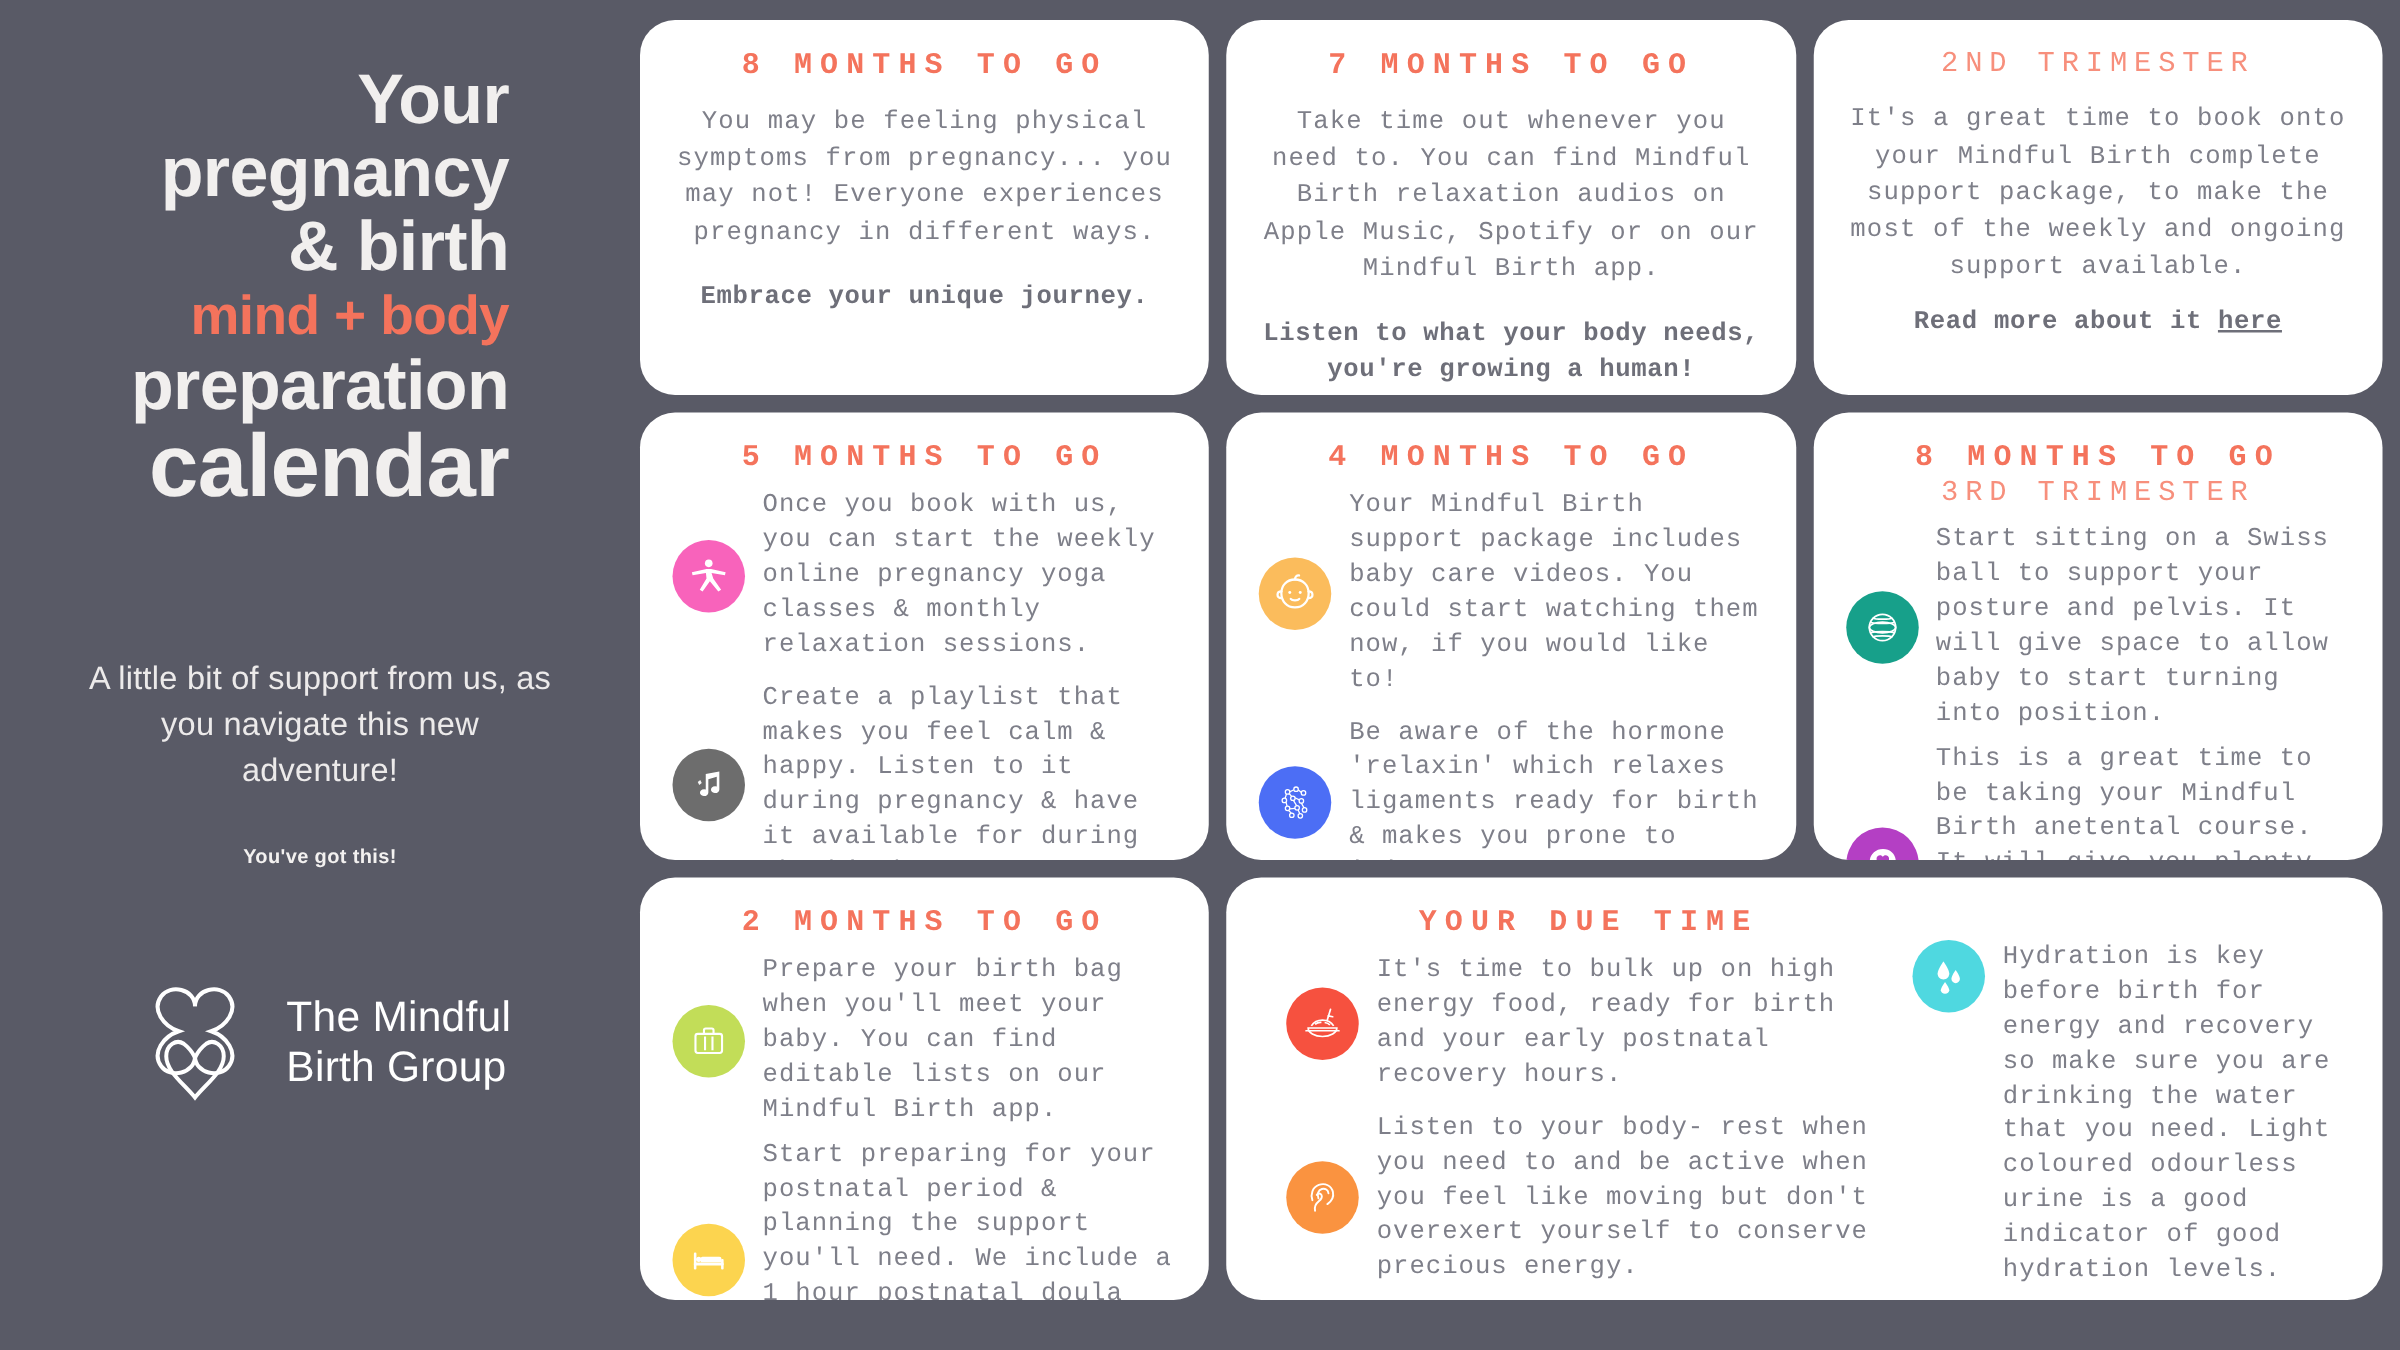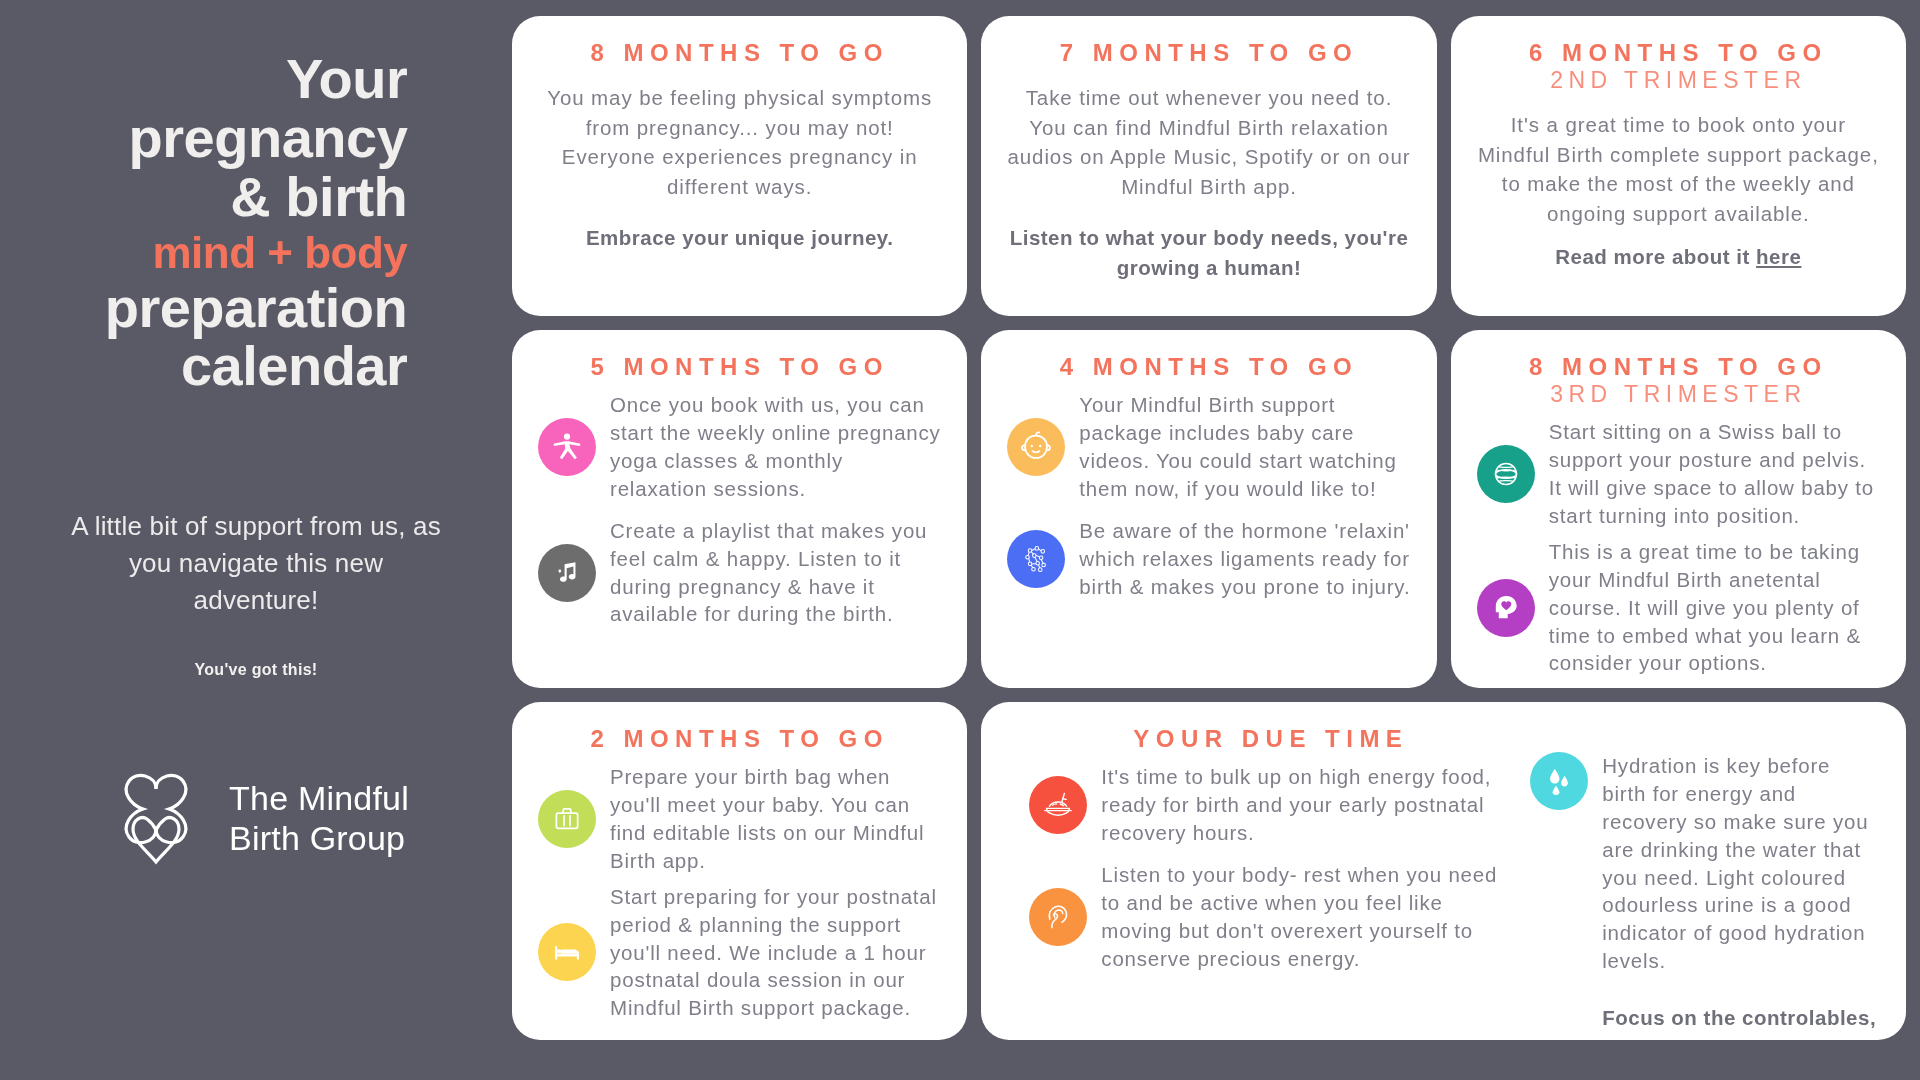--- a/index.html
+++ b/index.html
@@ -18,21 +18,21 @@
     display: flex; flex-direction: column; align-items: center;
     color: #f2f0ee;
   }
   .title { text-align: right; line-height: 1.05; }
   .title .ln { display: block; font-weight: 700; letter-spacing: -0.5px; }
   .t1 { font-size: 56px; color: #f1efee; }
   .t2 { font-size: 56px; color: #f1efee; }
   .t3 { font-size: 56px; color: #f1efee; }
   .t4 { font-size: 44px; color: #f4735c; margin-top: 4px; }
   .t5 { font-size: 56px; color: #f1efee; margin-top: 2px; }
-  .t6 { font-size: 56px; color: #f1efee; }
+  .t6 { font-size: 71px; color: #f1efee; }
 
   .blurb {
     margin-top: 112px;
     text-align: center;
     font-size: 26px;
     line-height: 1.42;
     color: #eceaea;
     font-weight: 300;
     letter-spacing: 0.2px;
     max-width: 380px;
@@ -56,20 +56,21 @@
   .right {
     flex: 1; position: relative;
     padding: 16px 14px 16px 0;
   }
   .grid {
     display: grid;
     grid-template-columns: 1fr 1fr 1fr;
     grid-template-rows: 300px 358px 338px;
     gap: 14px 14px;
     height: 100%;
+    font-family: Liberation Mono, monospace;
   }
   .card {
     background: #ffffff;
     border-radius: 28px;
     padding: 22px 26px 18px 26px;
     overflow: hidden;
     position: relative;
   }
   .card.wide { grid-column: span 2; padding-left: 48px; }
 
@@ -179,21 +180,20 @@
         <div class="ctext bold">Embrace your unique journey.</div>
       </div>
 
       <div class="card">
         <div class="ctitle">7 MONTHS TO GO</div>
         <div class="ctext">Take time out whenever you need to. You can find Mindful Birth relaxation audios on Apple Music, Spotify or on our Mindful Birth app.</div>
         <div class="ctext bold">Listen to what your body needs, you're growing a human!</div>
       </div>
 
       <div class="card">
-        <div class="ctitle">6 MONTHS TO GO</div>
         <div class="csub">2ND TRIMESTER</div>
         <div class="ctext">It's a great time to book onto your Mindful Birth complete support package, to make the most of the weekly and ongoing support available.</div>
         <div class="ctext bold tight"><span>Read more about it </span><a class="link" href="#">here </a></div>
       </div>
 
       <div class="card">
         <div class="ctitle">5 MONTHS TO GO</div>
         <div class="rows">
           <div class="irow">
             <span class="icon" style="background:#f863bb">

